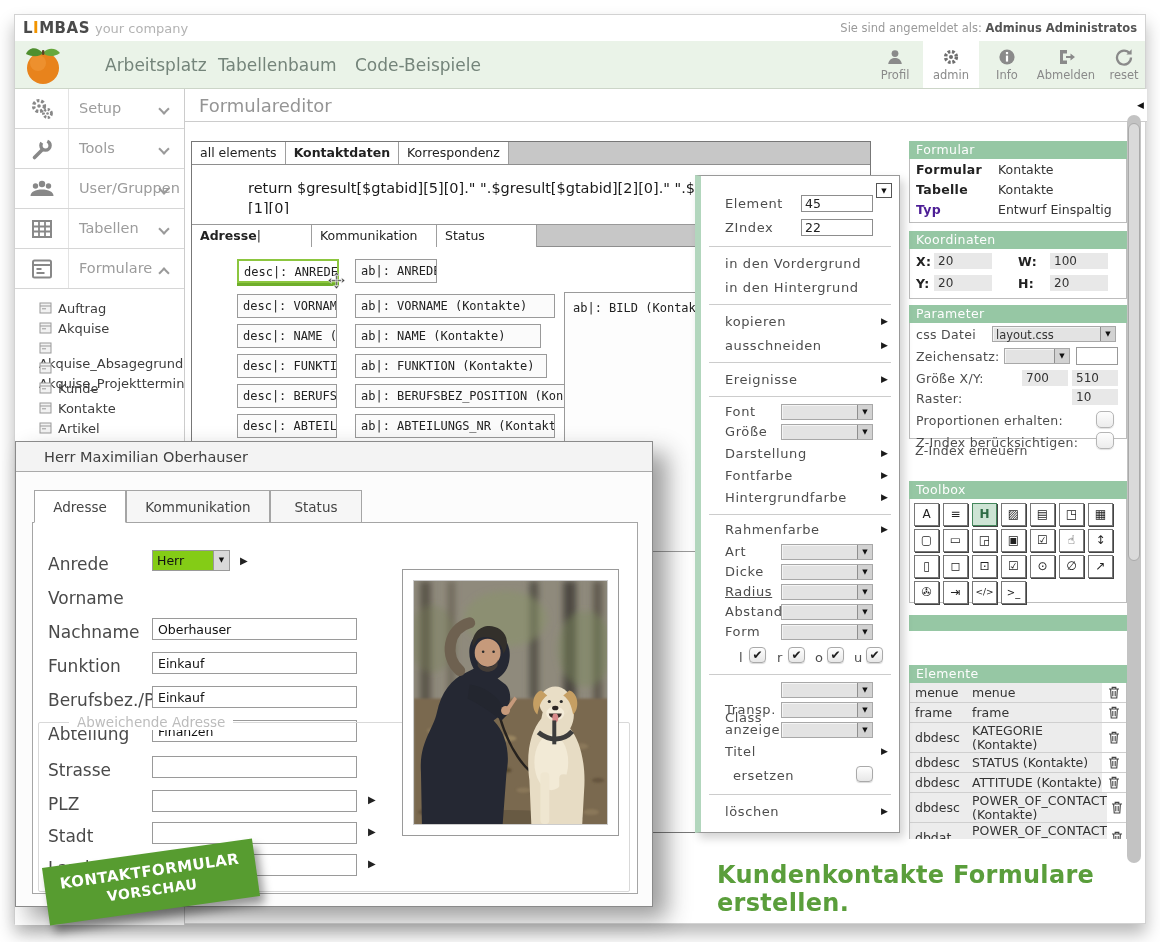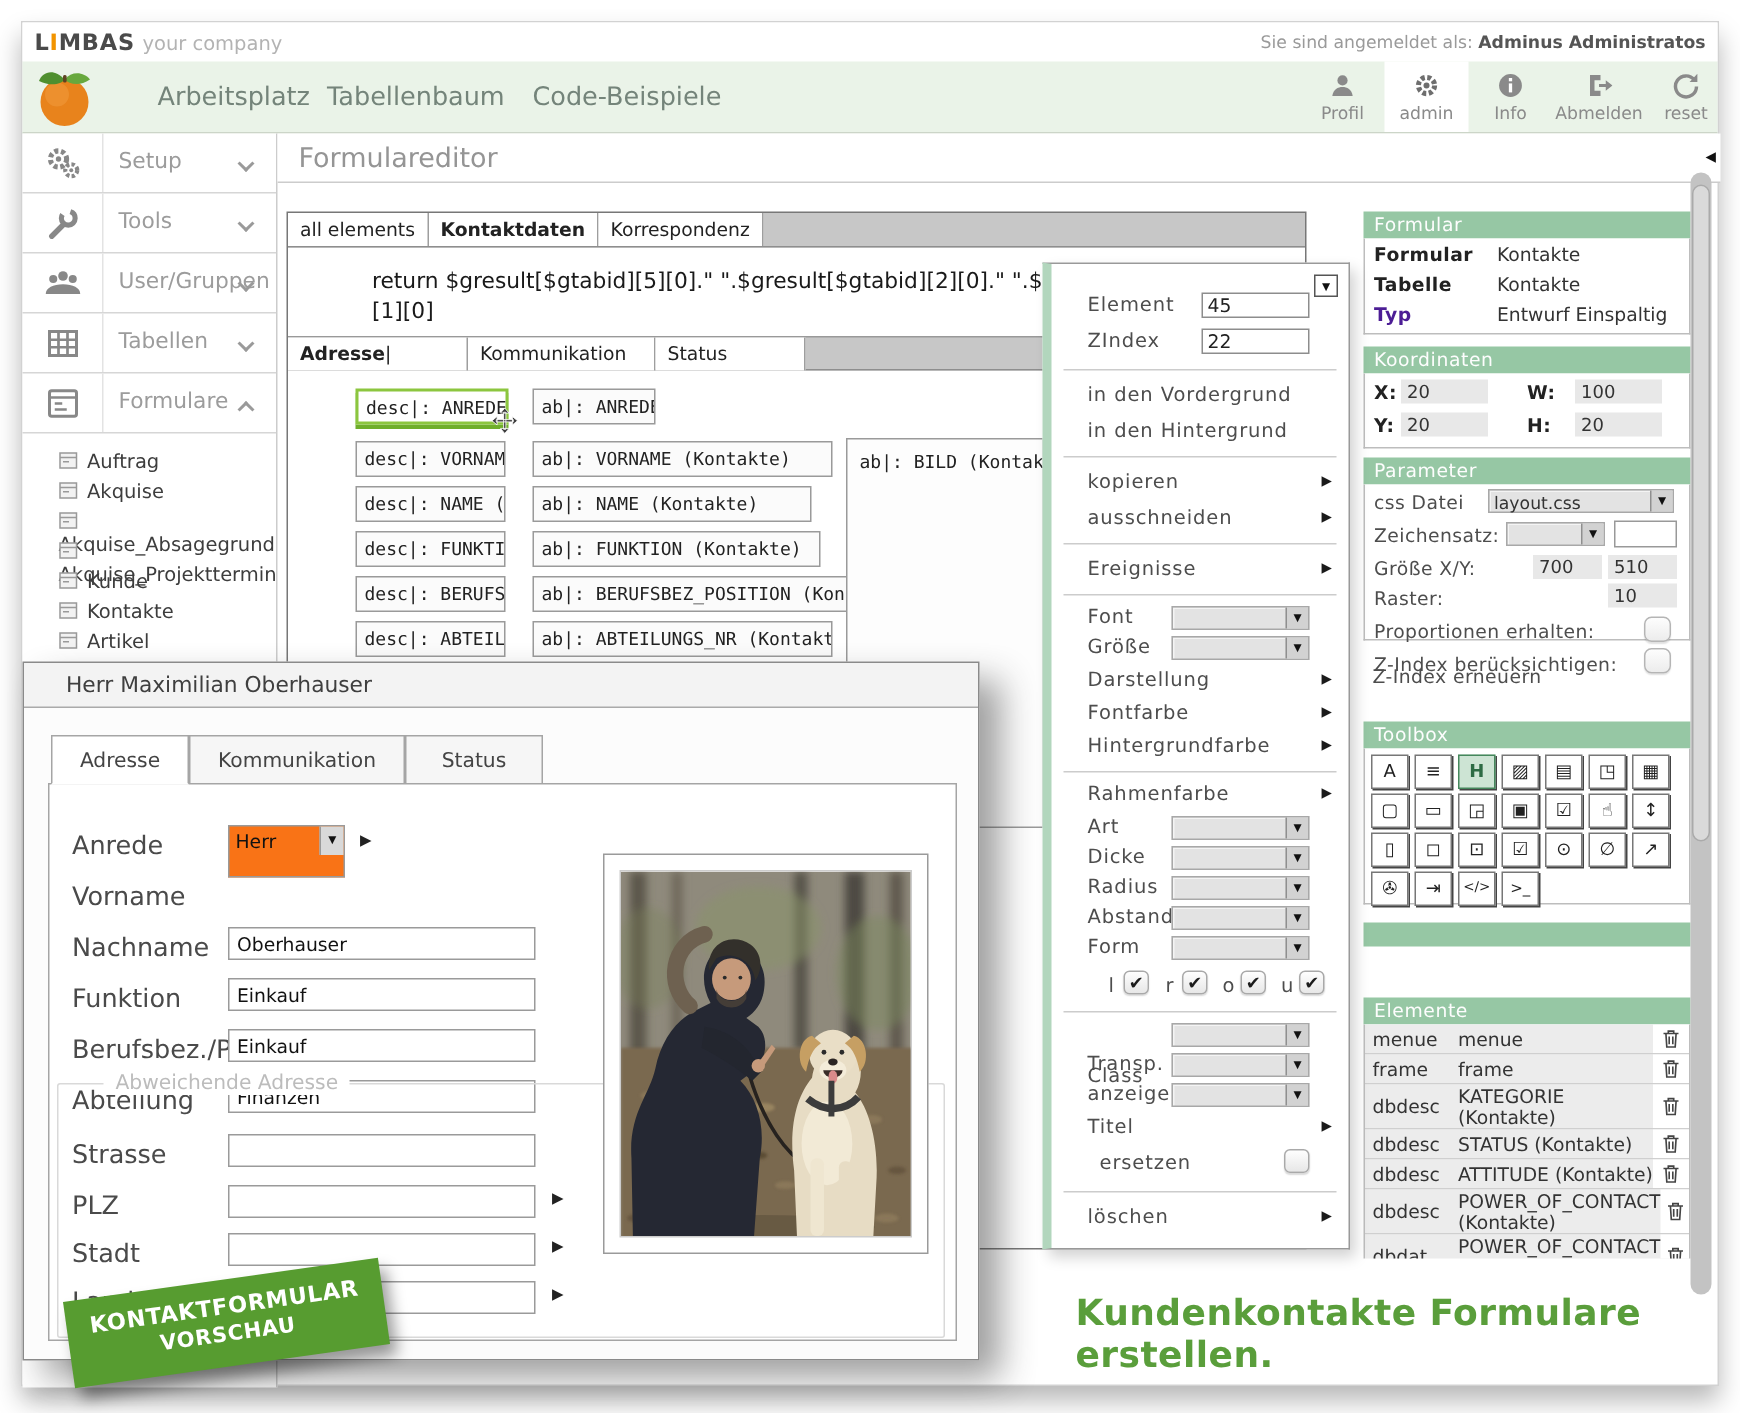--- a/index.html
+++ b/index.html
@@ -80,21 +80,21 @@
 
   
   #preview { left:0; top:426px; width:638px; height:466px; background:#fcfcfc; border:1px solid #8a8a8a; box-shadow:14px 12px 22px rgba(40,40,40,.45); z-index:20; }
   #pv-title { left:0; top:0; width:636px; height:30px; background:#f3f3f3; border-bottom:1px solid #aaa; font-size:14.5px; color:#3f3f3f; padding:7px 0 0 28px; }
   .pv-tab { position:absolute; top:48px; height:33px; border:1px solid #a5a5a5; background:#f6f6f6; font-size:13.5px; color:#444; text-align:center; padding-top:8px; cursor:pointer; }
   .pv-tab.active { background:#fff; border-bottom:1px solid #fff; z-index:5; }
   #pv-panel { left:16px; top:80px; width:606px; height:372px; border:1px solid #a5a5a5; background:#fff; }
   .pv-lbl { position:absolute; left:32px; font-size:17px; color:#4a4a4a; }
   .pv-input { position:absolute; left:136px; width:205px; height:22px; border:1px solid #9a9a9a; background:#fff; font-size:12.5px; color:#111; padding:0 5px; font-family:"DejaVu Sans", sans-serif; }
   .pv-arrow { position:absolute; font-size:10px; color:#222; }
-  .pv-select { position:absolute; left:136px; width:78px; height:35px; border:1px solid #9a9a9a; background:#f97316; }
+  .pv-select { position:absolute; left:136px; width:78px; height:21px; border:1px solid #9a9a9a; background:#84cc16; }
   .pv-select .sv { position:absolute; left:4px; top:2px; font-size:12.5px; color:#111; }
   .pv-select .sb { position:absolute; right:0; top:0; width:16px; height:19px; background:#d9d9d9; border-left:1px solid #999; font-size:7px; text-align:center; line-height:19px; color:#111; }
   #pv-fieldset { position:absolute; left:22px; top:280px; width:592px; height:170px; border:1px solid #d9d9d9; border-radius:2px; }
   #pv-legend { position:absolute; left:30px; top:-9px; background:#fff; padding:0 8px; font-size:13.5px; color:#bcbcbc; }
   #photo-frame { left:386px; top:127px; width:217px; height:267px; background:#fff; border:1px solid #9a9a9a; padding:10px; z-index:6; }
   #photo-inner { width:195px; height:245px; border:1px solid #ccc; overflow:hidden; }
 
   
   #ribbon { left:30px; top:838px; width:212px; height:58px; background:#579c30; transform:rotate(-8deg); z-index:40; box-shadow:4px 8px 10px rgba(0,0,0,.4); text-align:center; padding-top:9px; }
   #ribbon .r1 { color:#fff; font-weight:bold; font-size:15px; letter-spacing:.5px; }
@@ -320,21 +320,21 @@
     <div class="m-lbl" style="top:346px;">Rahmenfarbe</div>
       <div class="m-arr" style="top:348px;">▶</div>
     <div class="m-lbl" style="top:368px;">Art</div>
     <div class="dd" style="top:368px;">
         <span class="db">▼</span>
       </div>
     <div class="m-lbl" style="top:388px;">Dicke</div>
     <div class="dd" style="top:388px;">
         <span class="db">▼</span>
       </div>
-    <div class="m-lbl" style="top:408px;">Radius</div>
+    <div class="m-lbl" style="top:408px;text-decoration:underline;">Radius</div>
     <div class="dd" style="top:408px;">
         <span class="db">▼</span>
       </div>
     <div class="m-lbl" style="top:428px;">Abstand</div>
     <div class="dd" style="top:428px;">
         <span class="db">▼</span>
       </div>
     <div class="m-lbl" style="top:448px;">Form</div>
     <div class="dd" style="top:448px;">
         <span class="db">▼</span>
@@ -388,21 +388,21 @@
     <div class="gbox" style="left:24px;top:4px;width:58px;">20</div>
     <div class="rp-lbl" style="left:108px;top:5px;font-weight:bold;color:#222;">W:</div>
     <div class="gbox" style="left:140px;top:4px;width:58px;">100</div>
     <div class="rp-lbl" style="left:6px;top:27px;font-weight:bold;color:#222;">Y:</div>
     <div class="gbox" style="left:24px;top:26px;width:58px;">20</div>
     <div class="rp-lbl" style="left:108px;top:27px;font-weight:bold;color:#222;">H:</div>
     <div class="gbox" style="left:140px;top:26px;width:58px;">20</div>
   </div>
 
   <div class="sect-hd abs" style="top:290px;">Parameter</div>
-  <div class="sect-bd abs" style="top:308px;height:104px;">
+  <div class="sect-bd abs" style="top:308px;height:116px;">
     <div class="rp-lbl" style="left:6px;top:4px;">css Datei</div>
     <div class="dd" style="left:82px;top:3px;width:124px;right:auto;">
         <span class="dv">layout.css</span>
         <span class="db">▼</span>
       </div>
     <div class="rp-lbl" style="left:6px;top:26px;">Zeichensatz:</div>
     <div class="dd" style="left:94px;top:25px;width:66px;right:auto;">
         <span class="db">▼</span>
       </div>
     <div class="abs" style="left:166px;top:24px;width:42px;height:18px;border:1px solid #999;background:#fff;"></div>

